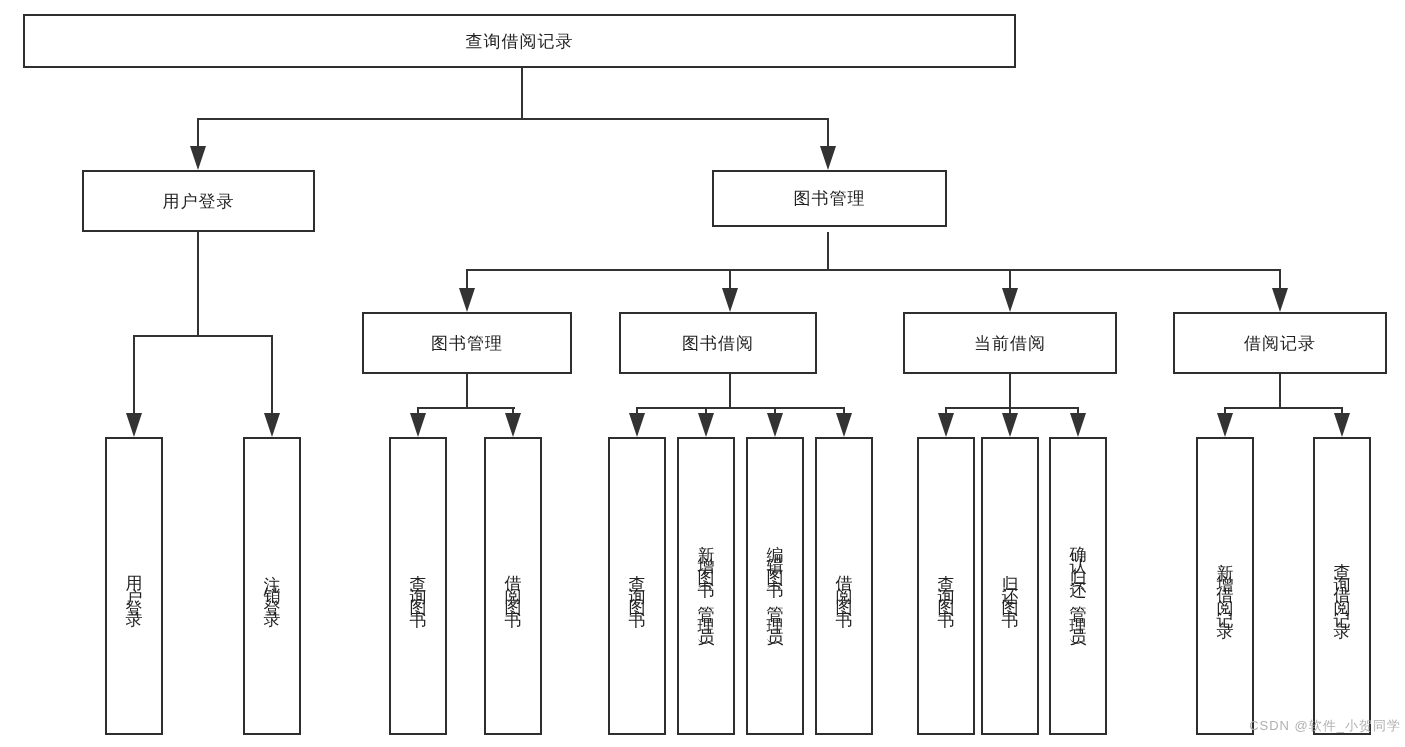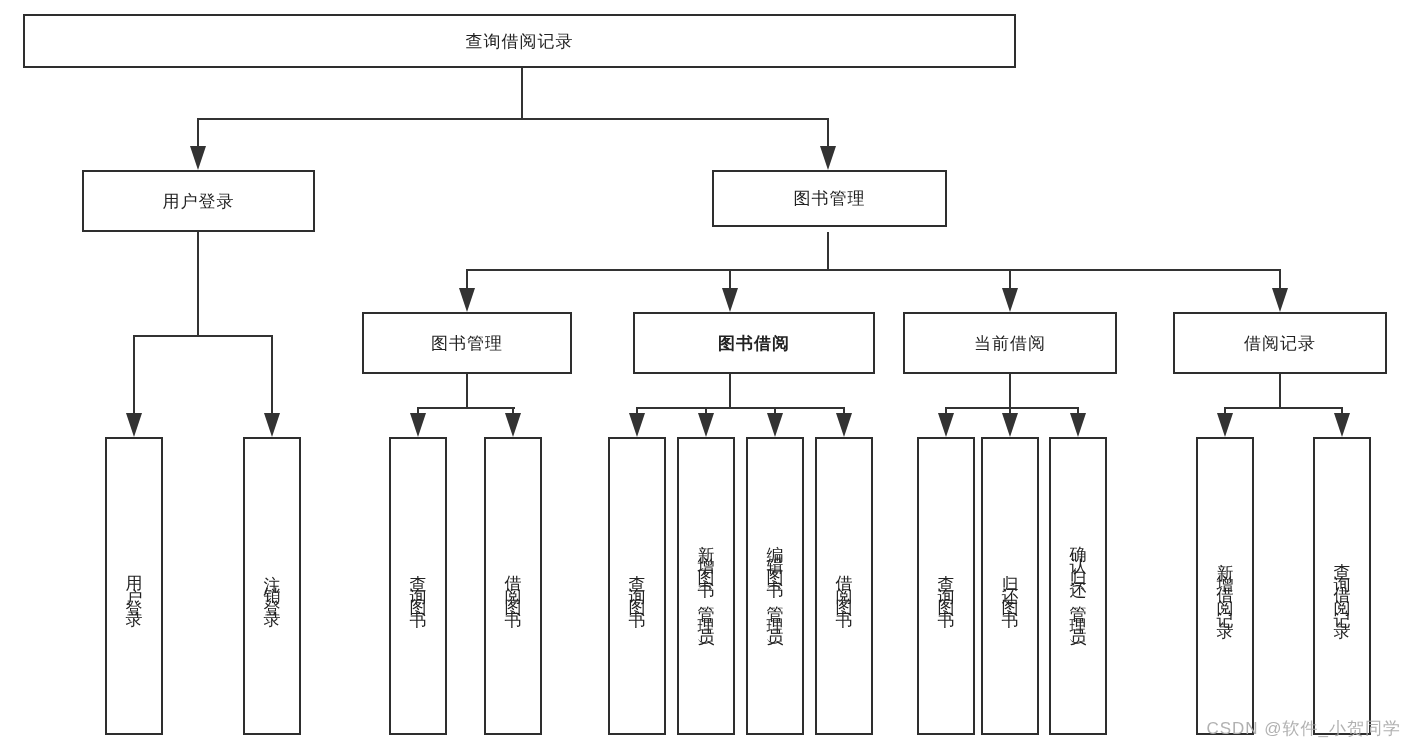--- a/index.html
+++ b/index.html
@@ -48,21 +48,21 @@
     height: 0;
     border-left: 8px solid transparent;
     border-right: 8px solid transparent;
     border-top: 24px solid #333333;
     z-index: 1;
   }
   .watermark {
     position: absolute;
     top: 717px;
     right: 4px;
-    font-size: 17px;
+    font-size: 13px;
     color: rgba(173, 173, 173, 0.95);
     letter-spacing: 1px;
     z-index: 3;
     white-space: nowrap;
   }
 </style>
 </head>
 <body>
 
 <div class="canvas">
@@ -125,21 +125,21 @@
   <div class="arrow" style="left:1217px; top:413px;"></div>
   <div class="vline" style="left:1341px; top:407px; height:10px;"></div>
   <div class="arrow" style="left:1334px; top:413px;"></div>
 
   <div class="box" style="left:23px; top:14px; width:993px; height:54px;">查询借阅记录</div>
 
   <div class="box" style="left:82px; top:170px; width:233px; height:62px;">用户登录</div>
   <div class="box" style="left:712px; top:170px; width:235px; height:57px;">图书管理</div>
 
   <div class="box" style="left:362px; top:312px; width:210px; height:62px;">图书管理</div>
-  <div class="box" style="left:633px; top:312px; width:242px; height:62px;font-weight:bold;">图书借阅</div>
+  <div class="box" style="left:619px; top:312px; width:198px; height:62px;">图书借阅</div>
   <div class="box" style="left:1173px; top:312px; width:214px; height:62px;">借阅记录</div>
   <div class="box" style="left:903px; top:312px; width:214px; height:62px;">当前借阅</div>
 
   <div class="box vbox" style="left:105px; top:437px; width:58px; height:298px;">用户登录</div>
   <div class="box vbox" style="left:243px; top:437px; width:58px; height:298px;">注销登录</div>
 
   <div class="box vbox" style="left:389px; top:437px; width:58px; height:298px;">查询图书</div>
   <div class="box vbox" style="left:484px; top:437px; width:58px; height:298px;">借阅图书</div>
 
   <div class="box vbox" style="left:608px; top:437px; width:58px; height:298px;">查询图书</div>

